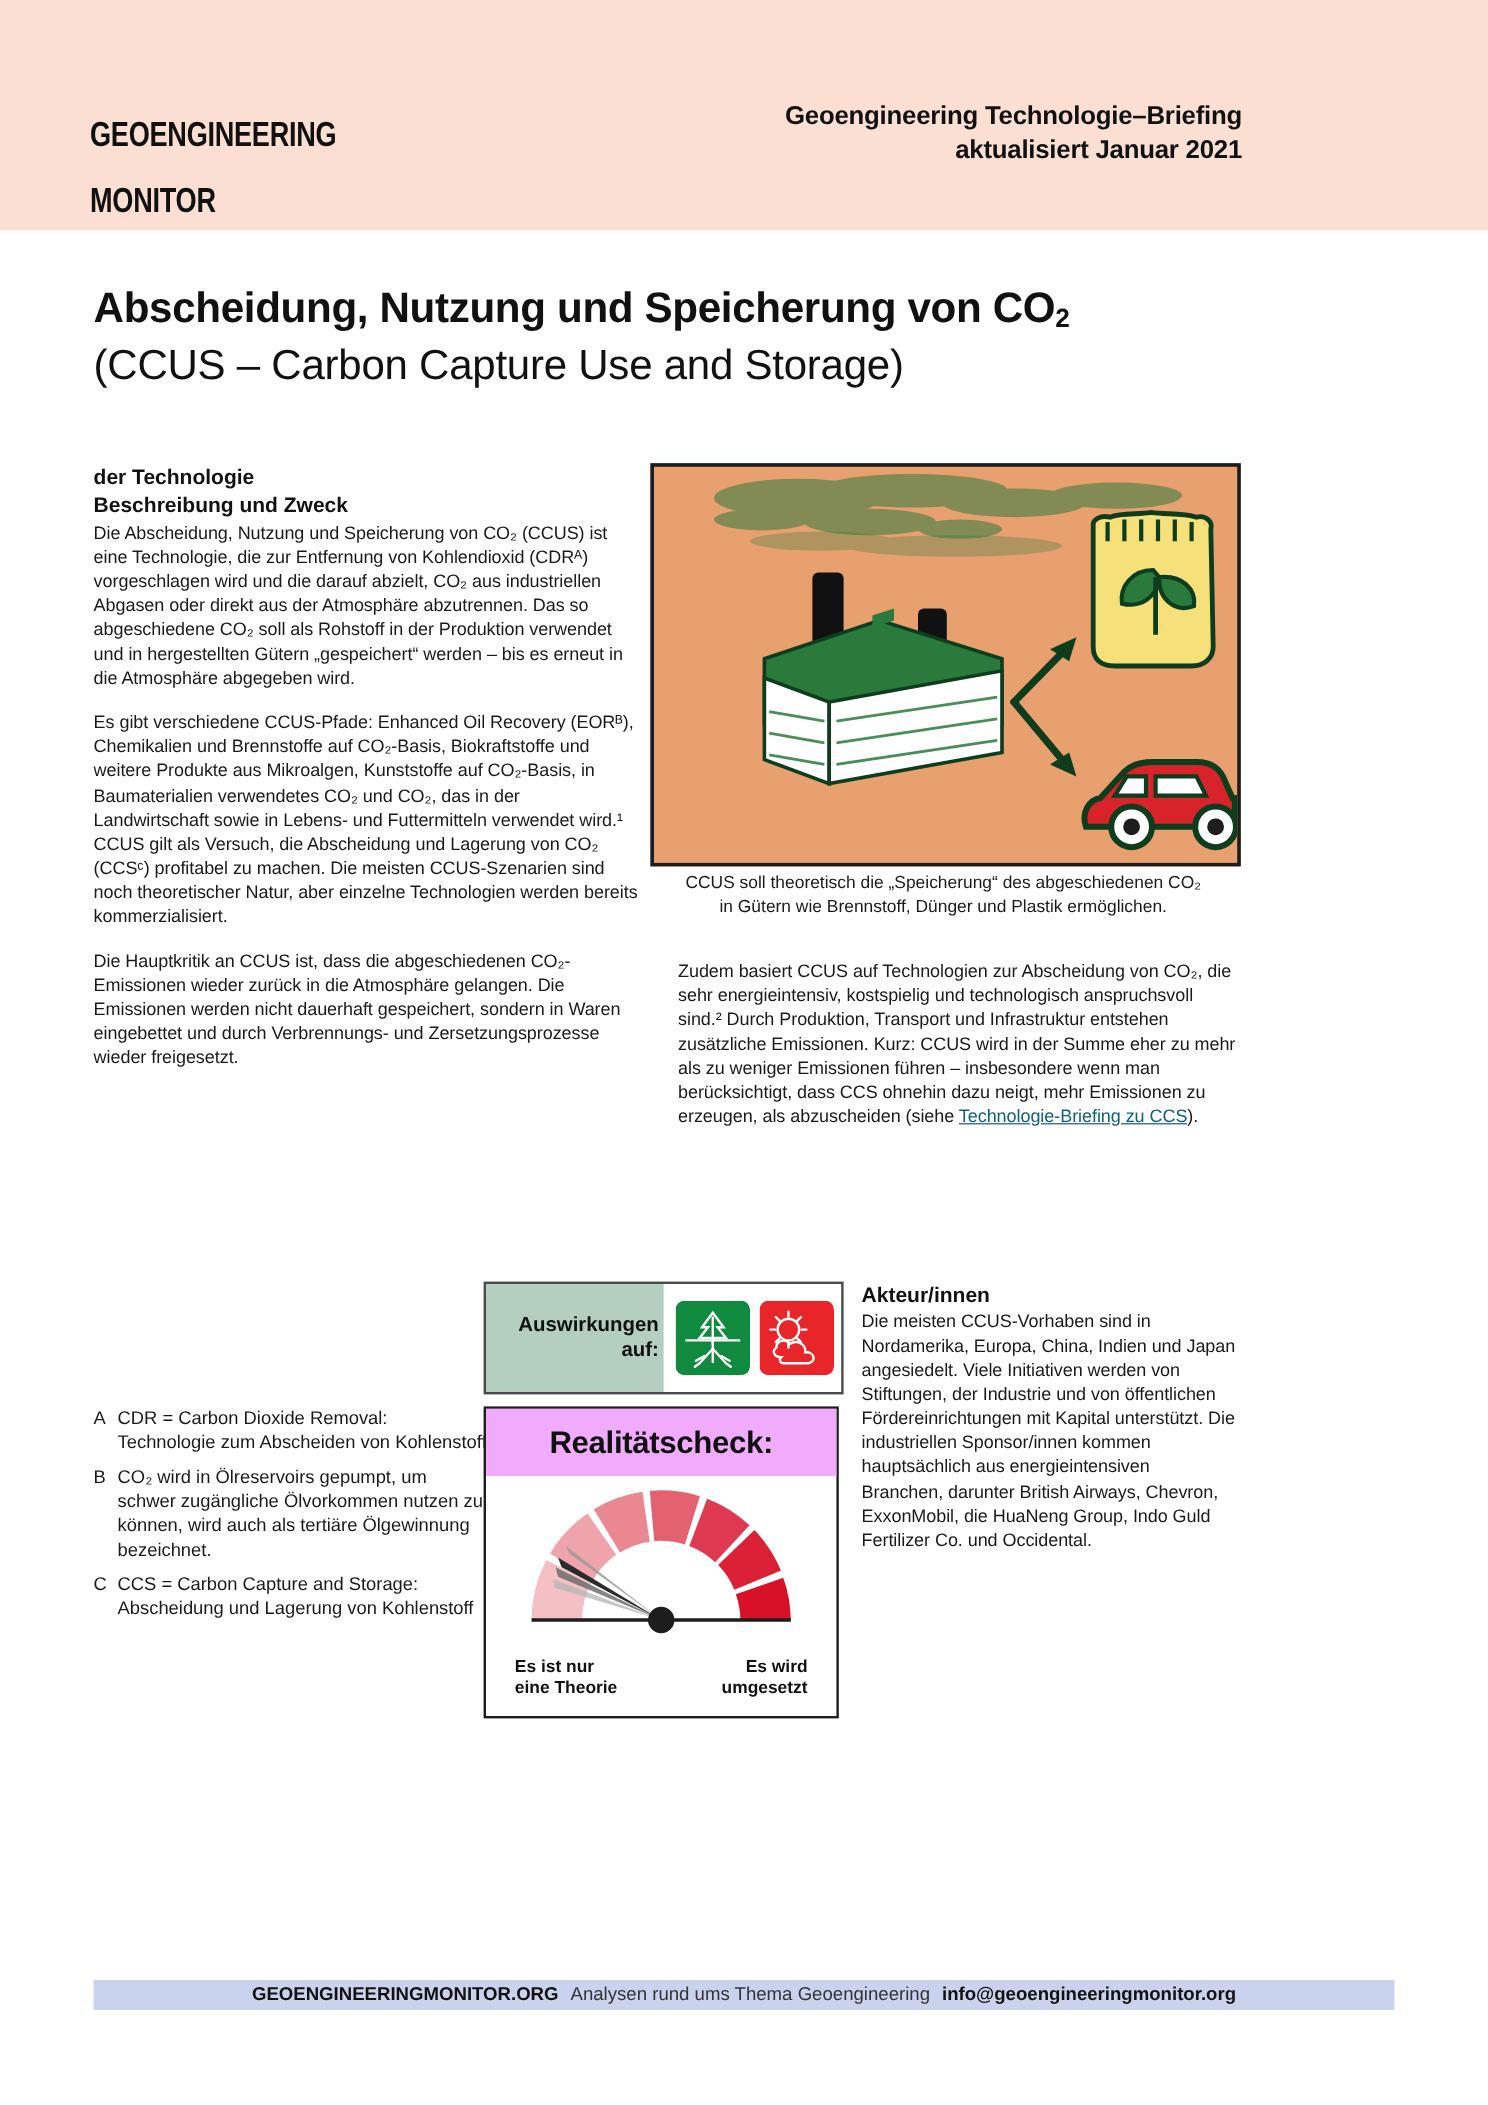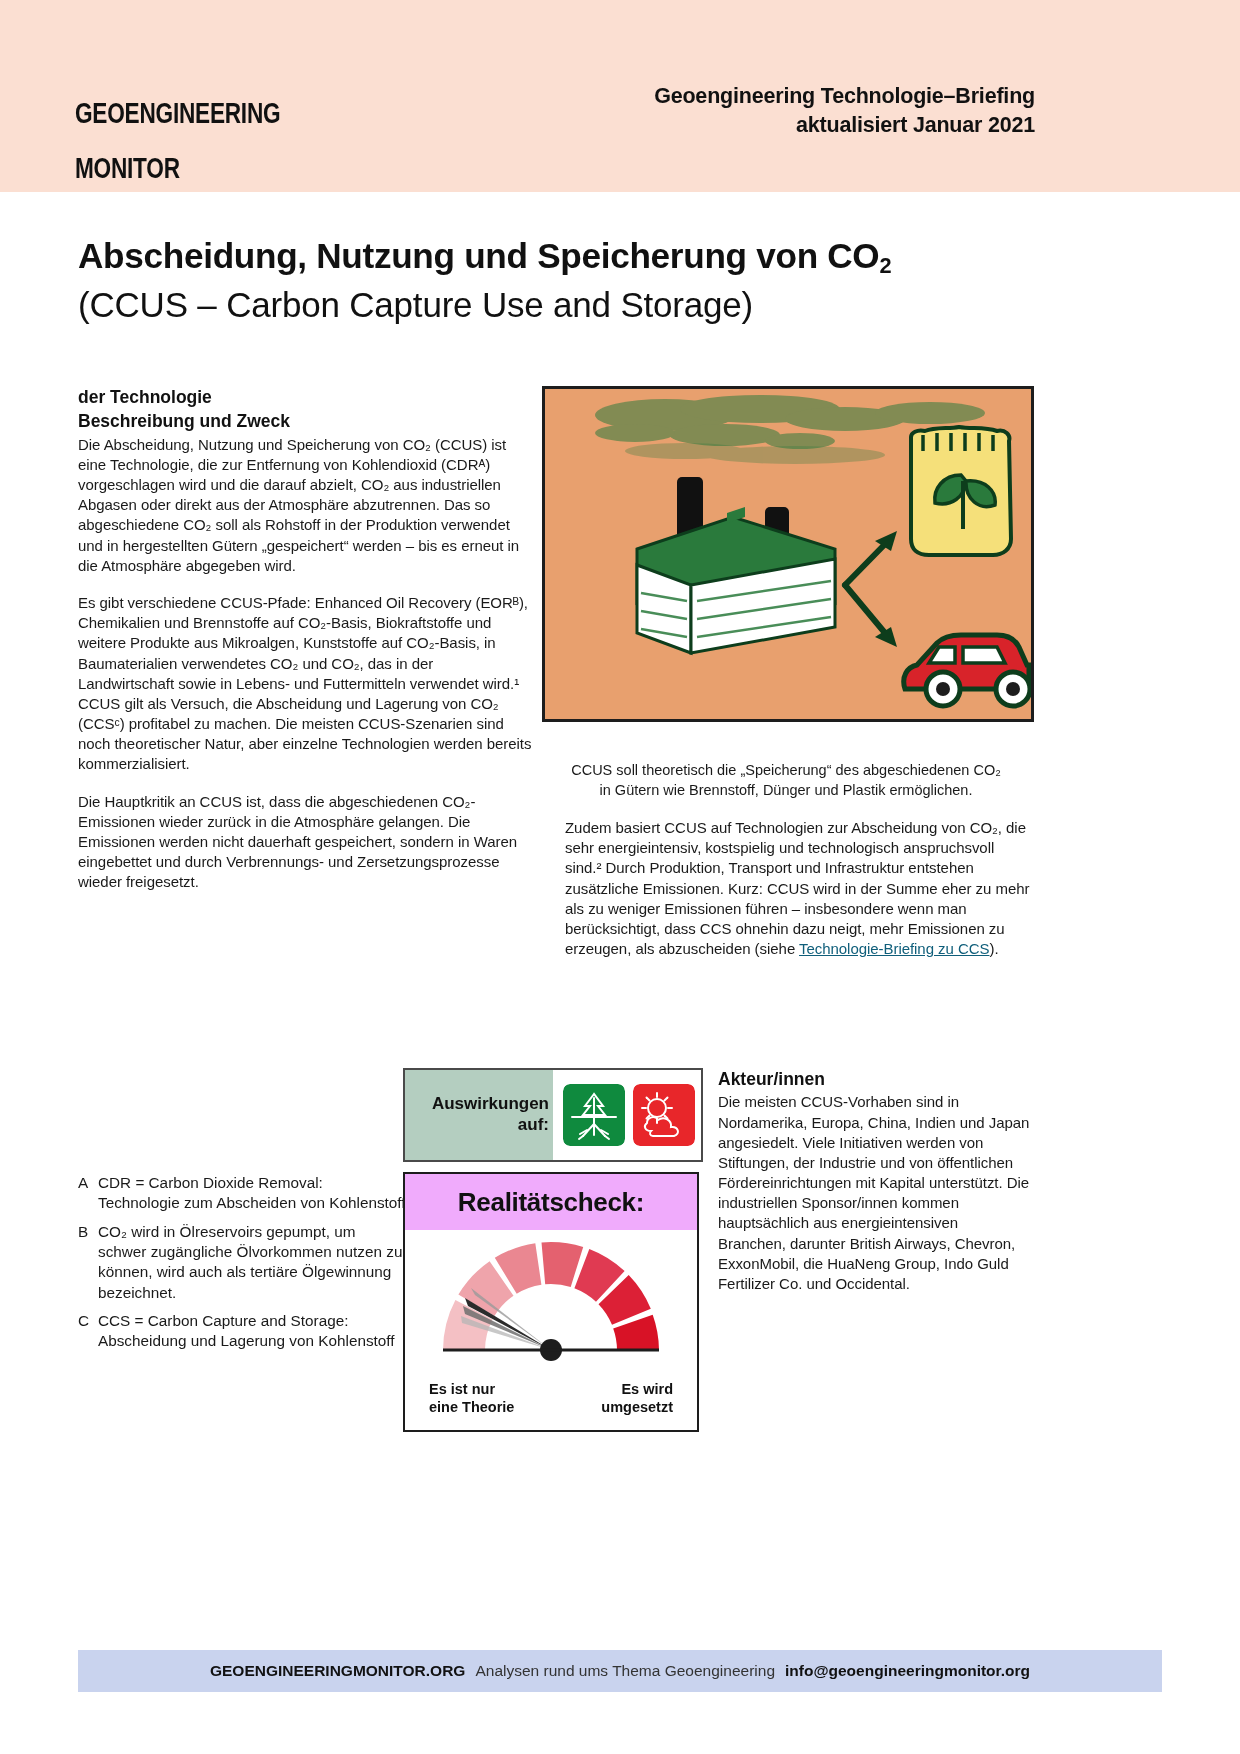--- a/index.html
+++ b/index.html
@@ -83,21 +83,20 @@
     position: absolute;
     left: 78px;
     top: 386px;
     width: 455px;
   }
   .col-right {
     position: absolute;
     left: 565px;
     top: 800px;
     width: 465px;
-    margin-top: 18px;
   }
 
   h3.sec {
     font-size: 17.5px;
     font-weight: 700;
     margin: 0 0 2px 0;
     line-height: 1.28;
     color: #111;
   }
   p.body {
@@ -143,21 +142,21 @@
     height: 330px;
     border: 3px solid #1d1d1d;
     background: #e8a06e;
     overflow: hidden;
   }
   .illus-svg { display: block; width: 100%; height: 100%; }
 
   .caption {
     position: absolute;
     left: 542px;
-    top: 760px;
+    top: 726px;
     width: 488px;
     text-align: center;
     font-size: 14.5px;
     line-height: 1.4;
     color: #1a1a1a;
   }
 
   
   .ausw-box {
     position: absolute;
@@ -241,21 +240,21 @@
   }
   .real-foot div.left { text-align: left; }
   .real-foot div.right { text-align: right; }
 
   
   .footer-bar {
     position: absolute;
     left: 78px;
     top: 1650px;
     width: 1084px;
-    height: 42px;
+    height: 25px;
     background: #c9d3ee;
     display: flex;
     align-items: center;
     justify-content: center;
     gap: 10px;
     font-size: 15.5px;
   }
   .footer-bar .strong { font-weight: 700; color: #111; }
   .footer-bar .mid { color: #333; }
 </style>

